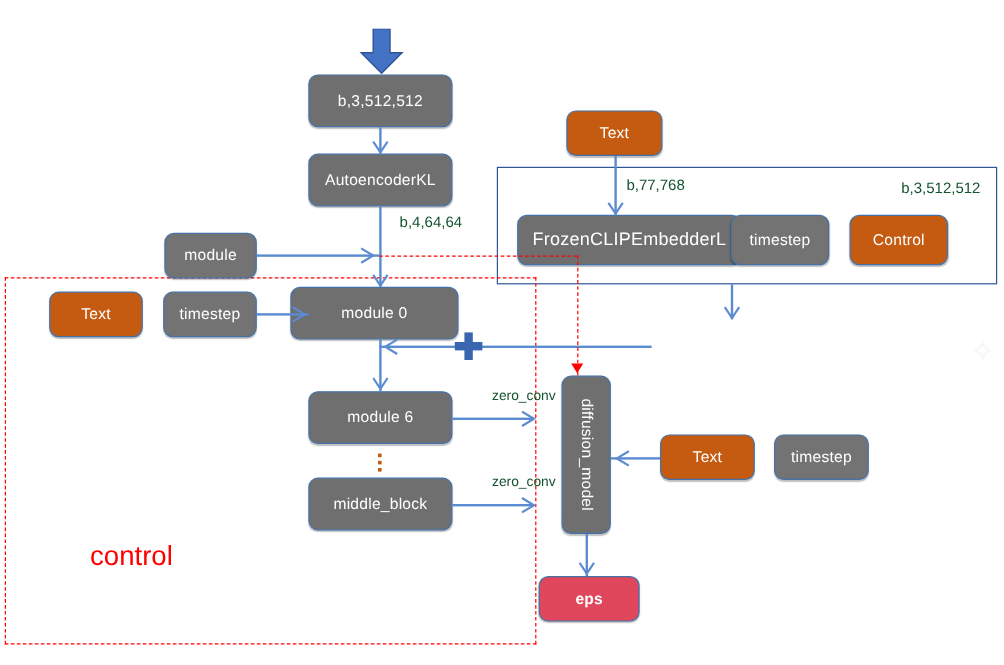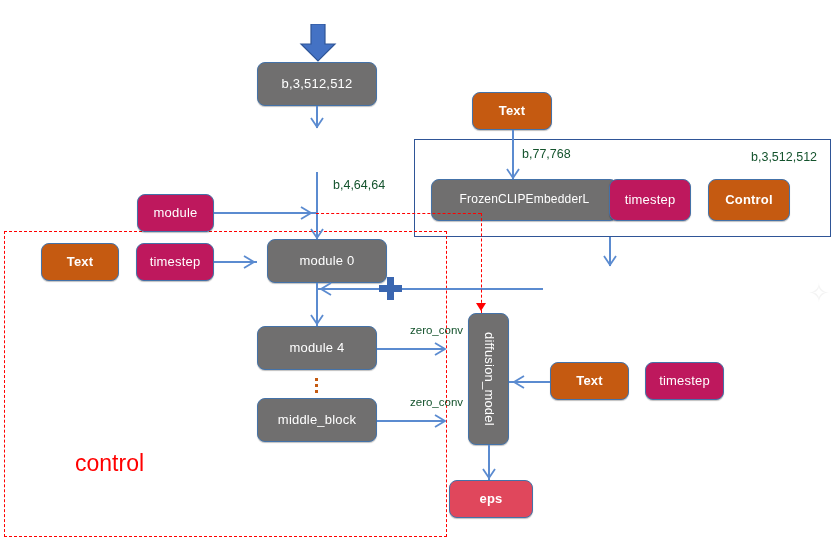--- a/index.html
+++ b/index.html
@@ -14,22 +14,22 @@
     border-radius:8px;
     color:#ffffff;
     display:flex;align-items:center;justify-content:center;
     text-align:center;
     font-size:13px;
     line-height:1.1;
     letter-spacing:.2px;
     box-shadow:0 1px 1px rgba(0,0,0,.25);
   }
   .gray  {background:#706f6f;}
-  .blue  {background:#be185d;}
-  .orange{background:#c55a11;font-weight:bold;}
+  .blue  {background:#737373;}
+  .orange{background:#c55a11;}
   .crimson{background:#e0475c;}
   .vtext{writing-mode:vertical-rl;text-orientation:mixed;}
 
   
   .label{
     position:absolute;
     font-size:12.5px;
     color:#14532d;
     white-space:nowrap;
     font-family:"Liberation Sans",sans-serif;
@@ -90,38 +90,39 @@
   <div class="dashed-box" style="left:4px;top:231px;width:443px;height:306px;"></div>
 
   <div id="thick-arrow" style="left:297px;top:24px;width:42px;height:38px;">
     <svg width="42" height="38" viewBox="0 0 42 38">
       <polygon points="14,0 28,0 28,20 38,20 21,37 4,20 14,20" fill="#4472c4" stroke="#2f5597" stroke-width="1.2"></polygon>
     </svg>
   </div>
 
   <div class="node gray" style="left:257px;top:62px;width:120px;height:44px;">b,3,512,512</div>
 
+  <div class="node gray" style="left:257px;top:128px;width:120px;height:44px;">AutoencoderKL</div>
 
   <div class="node blue" style="left:137px;top:194px;width:77px;height:38px;">module</div>
 
   <div class="node orange" style="left:472px;top:92px;width:80px;height:38px;">Text</div>
 
-  <div class="node gray" style="left:431px;top:179px;width:187px;height:42px;font-size:12px;">FrozenCLIPEmbedderL</div>
+  <div class="node gray" style="left:431px;top:179px;width:187px;height:42px;font-size:15px;">FrozenCLIPEmbedderL</div>
 
   <div class="node blue" style="left:609px;top:179px;width:82px;height:42px;">timestep</div>
 
   <div class="node orange" style="left:708px;top:179px;width:82px;height:42px;">Control</div>
 
   <div class="node orange" style="left:41px;top:243px;width:78px;height:38px;">Text</div>
 
   <div class="node blue" style="left:136px;top:243px;width:78px;height:38px;">timestep</div>
 
-  <div class="node gray" style="left:267px;top:239px;width:120px;height:44px;">module 0</div>
-
-  <div class="node gray" style="left:257px;top:326px;width:120px;height:44px;">module 4</div>
+  <div class="node gray" style="left:242px;top:239px;width:140px;height:44px;">module 0</div>
+
+  <div class="node gray" style="left:257px;top:326px;width:120px;height:44px;">module 6</div>
 
   <div class="node gray" style="left:257px;top:398px;width:120px;height:44px;">middle_block</div>
 
 
   <div class="node gray vtext" style="left:468px;top:313px;width:41px;height:132px;">diffusion_model</div>
 
   <div class="node orange" style="left:550px;top:362px;width:79px;height:38px;">Text</div>
 
   <div class="node blue" style="left:645px;top:362px;width:79px;height:38px;">timestep</div>
 

